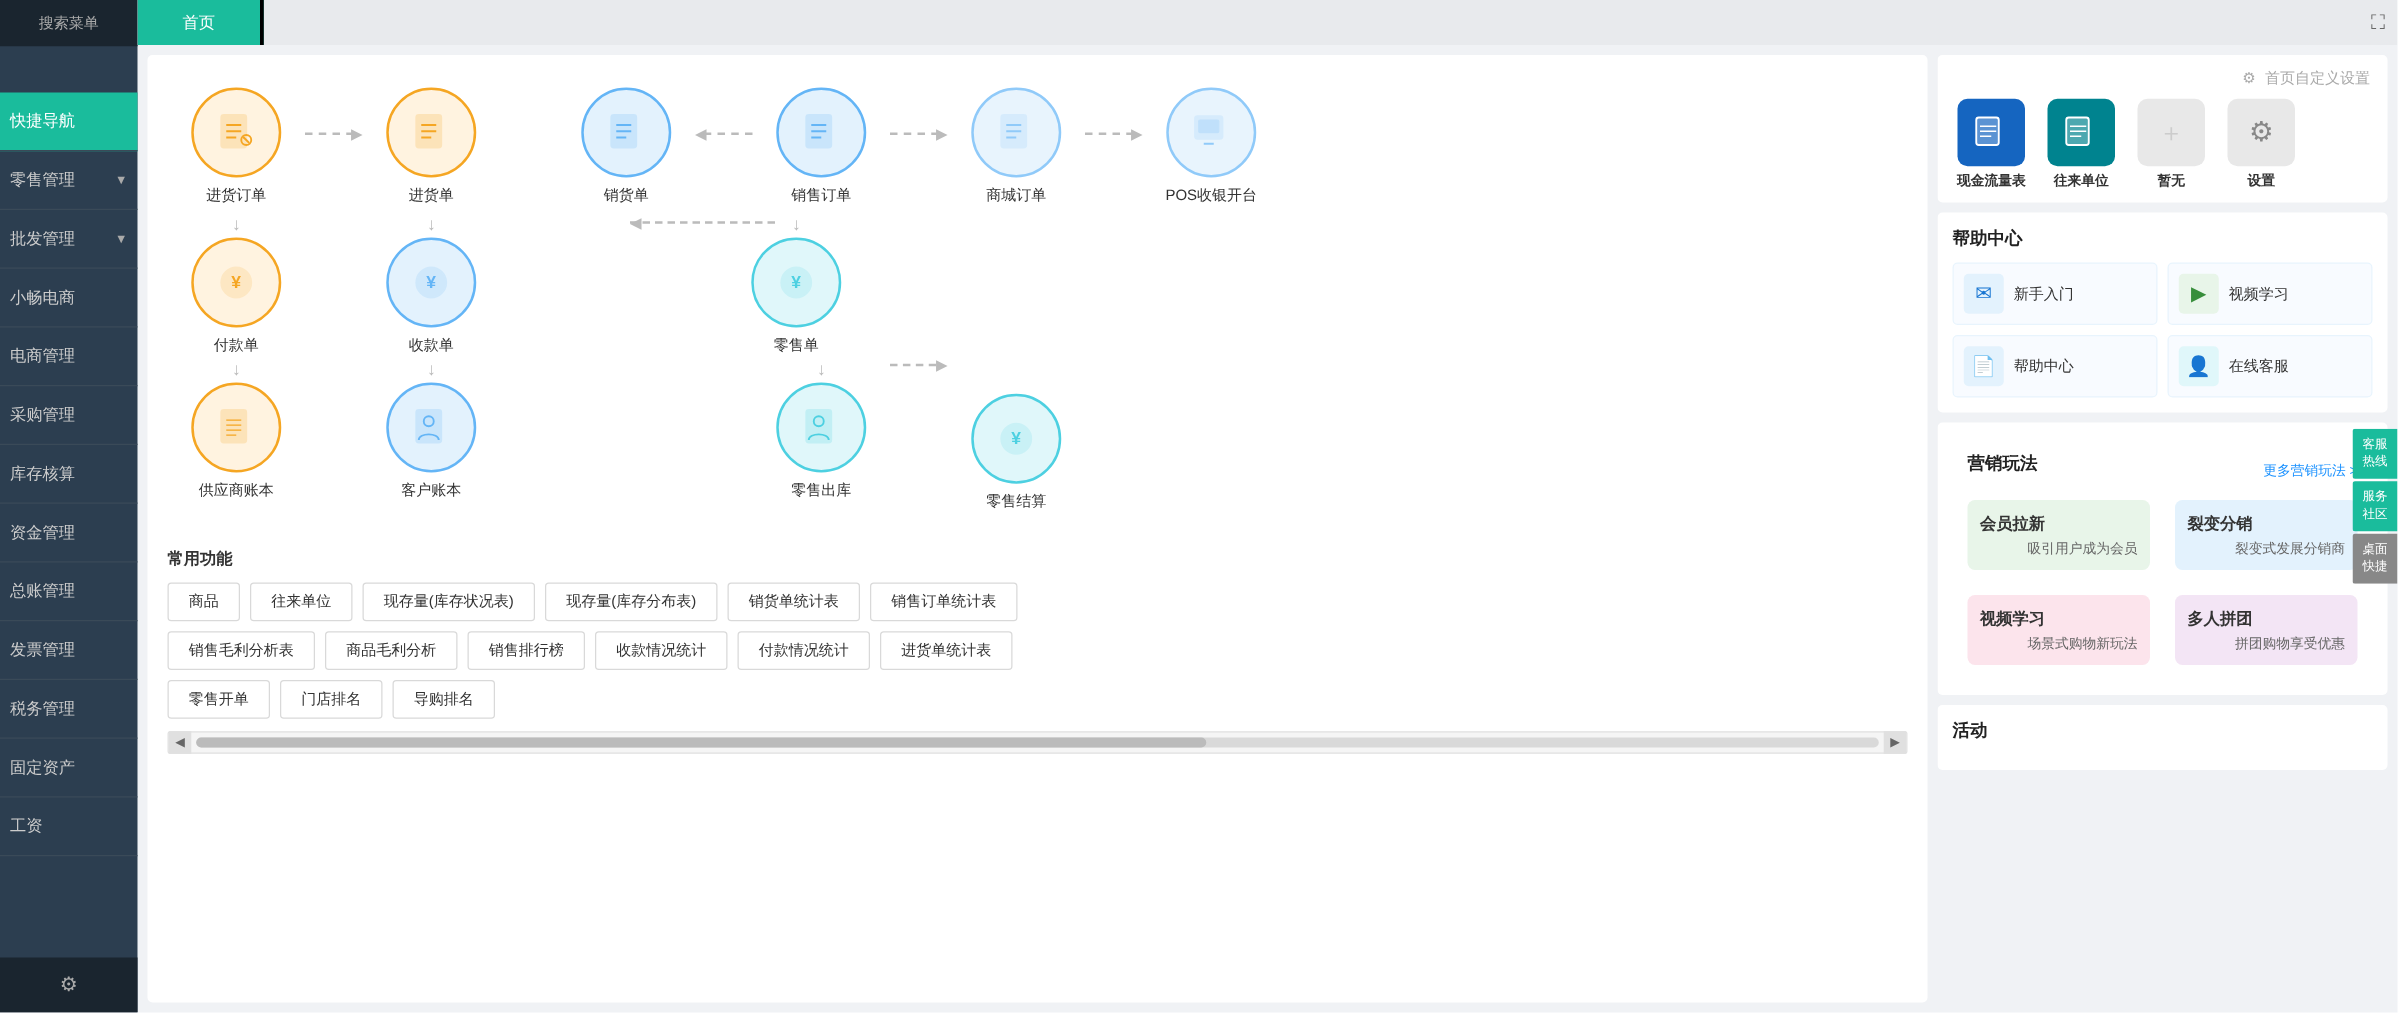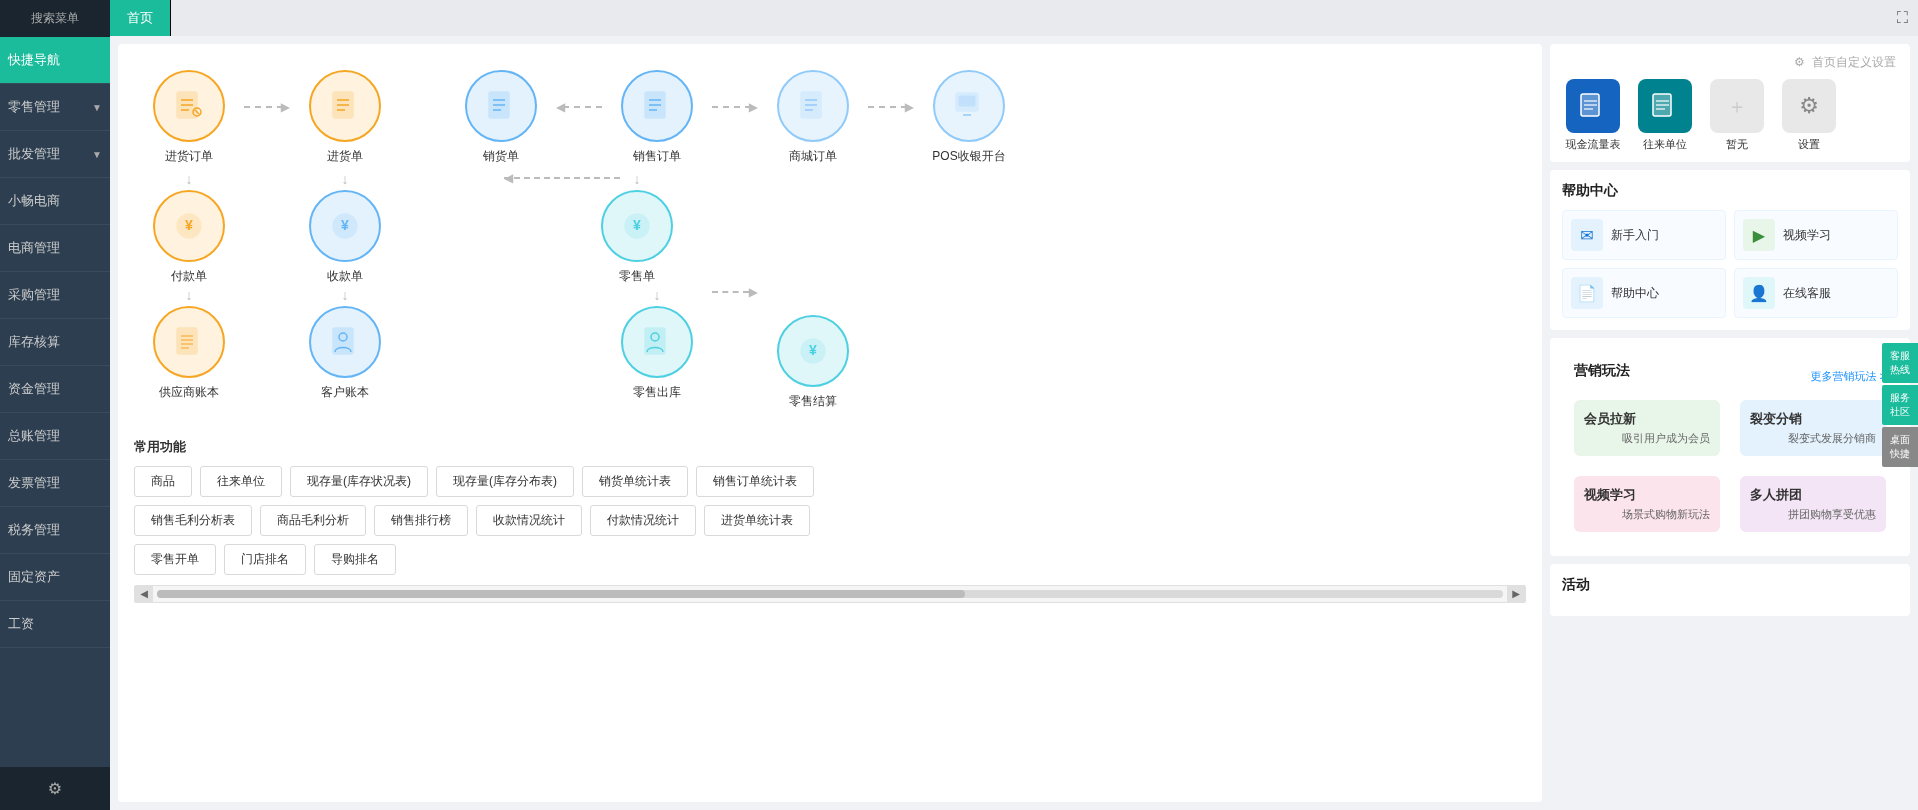--- a/index.html
+++ b/index.html
@@ -4,31 +4,31 @@
   <style>
     * { box-sizing: border-box; margin: 0; padding: 0; }
     body { font-family: "Microsoft YaHei", "PingFang SC", sans-serif; background: #f0f2f5; font-size: 13px; overflow: hidden; }
 
     .app-container { display: flex; height: 810px; width: 1918px; }
 
     
     .sidebar { width: 110px; background: #2c3e50; display: flex; flex-direction: column; flex-shrink: 0; height: 100%; }
     .sidebar-search { background: #1a252f; padding: 10px 8px; color: #aaa; font-size: 12px; cursor: pointer; text-align: center; }
     .sidebar-item { padding: 14px 8px; color: #ccc; font-size: 13px; cursor: pointer; display: flex; align-items: center; justify-content: space-between; border-bottom: 1px solid #3a4a58; }
-    .sidebar-item.active { background: #1abc9c; color: #fff; }
+    .sidebar-item.active { background: #1abc9c; color: #fff; margin-top: 37px; }
     .sidebar-item .arrow { font-size: 10px; color: #aaa; }
     .sidebar-bottom { margin-top: auto; background: #1a252f; padding: 12px; display: flex; justify-content: center; }
     .sidebar-bottom .gear-icon { color: #aaa; font-size: 16px; cursor: pointer; }
 
     
     .main-content { flex: 1; display: flex; flex-direction: column; overflow: hidden; }
 
     
     .tab-bar { background: #e8eaed; display: flex; align-items: stretch; height: 36px; flex-shrink: 0; }
-    .tab-item { padding: 0 17px; display: flex; align-items: center; font-size: 13px; cursor: pointer; border-right: 1px solid #000000; font-family: Liberation Mono, monospace; }
+    .tab-item { padding: 0 36px; display: flex; align-items: center; font-size: 13px; cursor: pointer; border-right: 3px solid #000000; font-family: Liberation Mono, monospace; }
     .tab-item.active { background: #1abc9c; color: #fff; }
     .tab-item:not(.active) { background: #e8eaed; color: #333; }
     .tab-corner { margin-left: auto; padding: 0 10px; display: flex; align-items: center; font-size: 16px; color: #666; cursor: pointer; }
 
     
     .body-area { display: flex; flex: 1; overflow: hidden; }
 
     
     .center-panel { flex: 1; background: #fff; margin: 8px; border-radius: 4px; padding: 16px; overflow-y: auto; }
 
@@ -58,21 +58,21 @@
     
     .quick-nav-top { background: #fff; border-radius: 4px; padding: 10px; }
     .quick-nav-settings { text-align: right; font-size: 12px; color: #666; margin-bottom: 8px; cursor: pointer; }
     .quick-nav-settings span { color: #aaa; margin-right: 4px; }
     .quick-nav-icons { display: flex; gap: 6px; }
     .quick-nav-icon-item { display: flex; flex-direction: column; align-items: center; width: 66px; }
     .quick-nav-box { width: 54px; height: 54px; border-radius: 8px; display: flex; align-items: center; justify-content: center; font-size: 22px; margin-bottom: 4px; cursor: pointer; }
     .quick-nav-box.blue { background: #1565c0; color: #fff; }
     .quick-nav-box.teal { background: #00838f; color: #fff; }
     .quick-nav-box.gray { background: #e8e8e8; color: #999; }
-    .quick-nav-icon-label { font-size: 11px; color: #333; text-align: right; }
+    .quick-nav-icon-label { font-size: 11px; color: #333; text-align: right; font-weight: bold; }
 
     
     .help-section { background: #fff; border-radius: 4px; padding: 12px; }
     .section-title { font-size: 14px; font-weight: bold; color: #222; margin-bottom: 10px; }
     .help-grid { display: grid; grid-template-columns: 1fr 1fr; gap: 8px; }
     .help-item { display: flex; align-items: center; gap: 8px; padding: 8px; border: 1px solid #e8f4fd; border-radius: 4px; cursor: pointer; background: #f8fbff; }
     .help-icon-box { width: 32px; height: 32px; border-radius: 4px; display: flex; align-items: center; justify-content: center; font-size: 16px; flex-shrink: 0; }
     .help-icon-box.blue { background: #e3f2fd; color: #1976d2; }
     .help-icon-box.green { background: #e8f5e9; color: #388e3c; }
     .help-icon-box.teal { background: #e0f7fa; color: #0097a7; }

